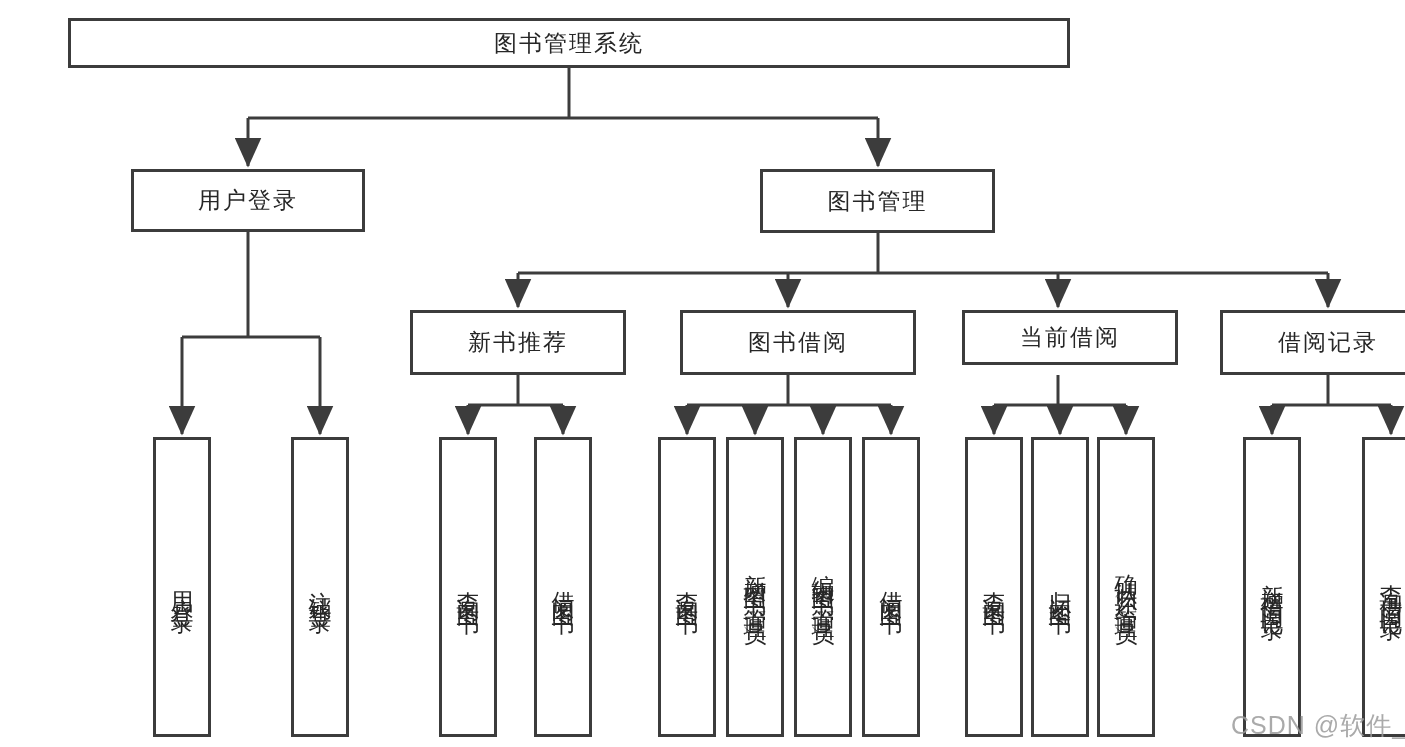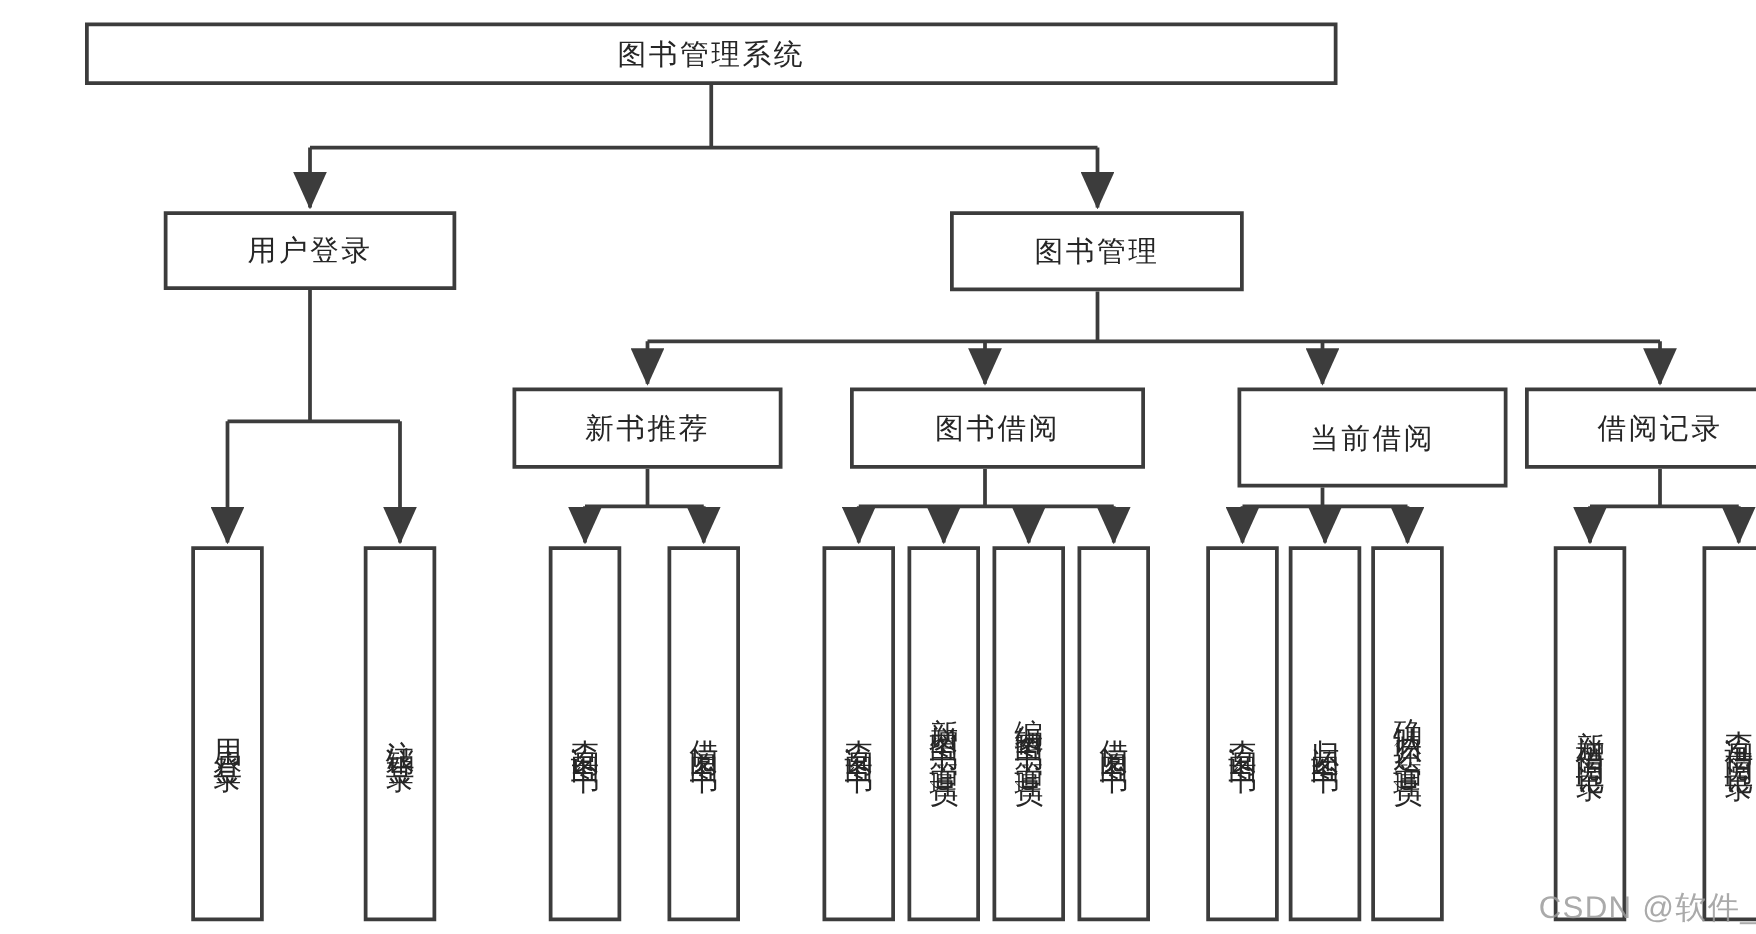--- a/index.html
+++ b/index.html
@@ -52,21 +52,21 @@
     letter-spacing: 7px;
     font-size: 23px;
     padding: 6px 0;
   }
   .root-node   { left: 20px;  top: 18px;  width: 1002px; height: 50px; }
   .n-userlogin { left: 83px;  top: 169px; width: 234px;  height: 63px; }
   .n-bookmgmt  { left: 712px; top: 169px; width: 235px;  height: 64px; text-align: center; }
 
   .g1 { left: 362px;  top: 310px; width: 216px; height: 65px; }
   .g2 { left: 632px;  top: 310px; width: 236px; height: 65px; }
-  .g3 { left: 942px;  top: 310px; width: 216px; height: 80px; }
+  .g3 { left: 914px;  top: 310px; width: 216px; height: 55px; }
   .g4 { left: 1172px; top: 310px; width: 216px; height: 65px; }
 
   .leaf { top: 437px; width: 58px; height: 300px; }
   .l-u1 { left: 105px; }  .l-u2 { left: 243px; }
   .l-n1 { left: 391px; }  .l-n2 { left: 486px; }
   .l-b1 { left: 610px; }  .l-b2 { left: 678px; }
   .l-b3 { left: 746px; }  .l-b4 { left: 814px; }
   .l-c1 { left: 917px; }  .l-c2 { left: 983px; }
   .l-c3 { left: 1049px; }
   .l-r1 { left: 1195px; } .l-r2 { left: 1314px; }

